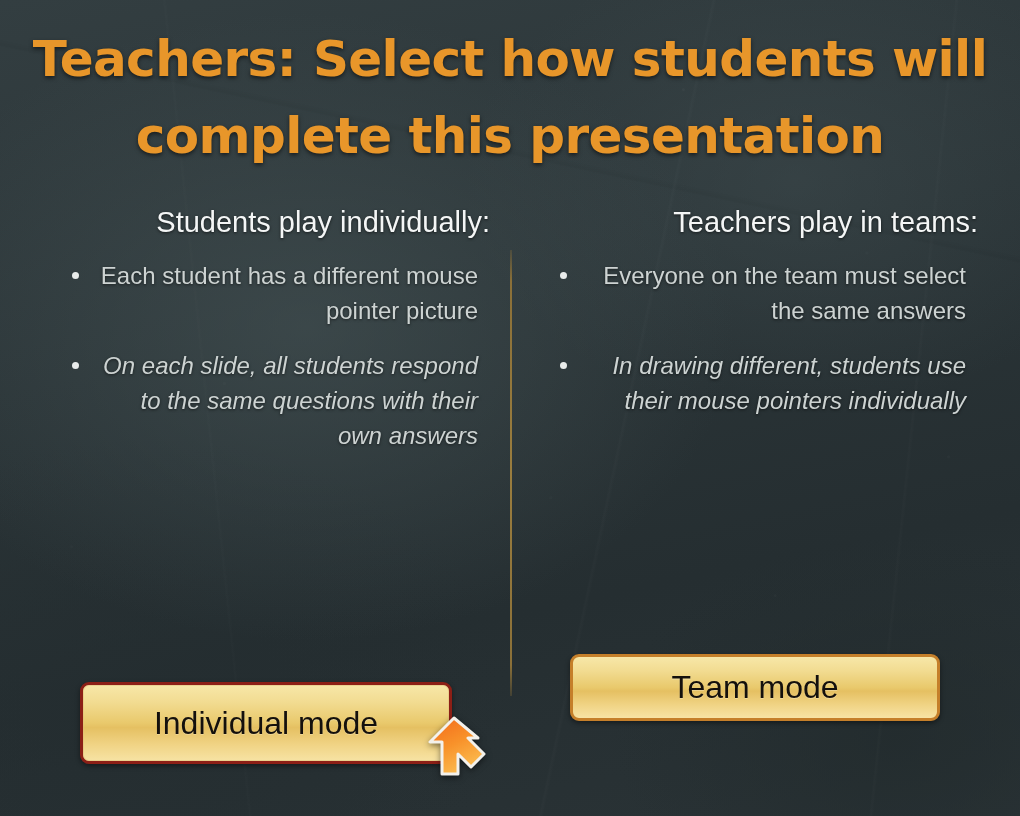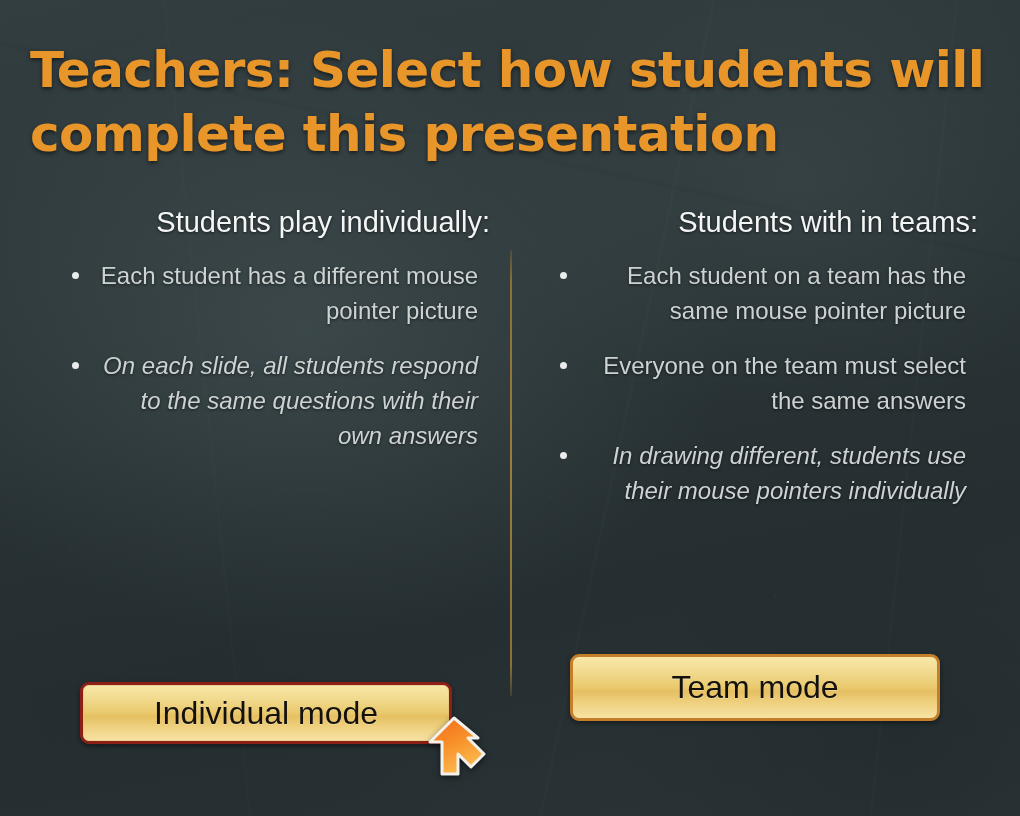--- a/index.html
+++ b/index.html
@@ -47,28 +47,28 @@
       linear-gradient(96deg, transparent 0 86.3%, rgba(255,255,255,0.03) 86.5%, transparent 86.8%),
       linear-gradient(84deg, transparent 0 22.4%, rgba(255,255,255,0.022) 22.6%, transparent 22.9%),
       linear-gradient(12deg, transparent 0 74.5%, rgba(0,0,0,0.07) 74.7%, transparent 75.2%);
   }
 
   .layer { position: absolute; z-index: 2; }
 
   
   .title {
     left: 30px;
-    top: 38px;
+    top: 21px;
     width: 960px;
-    text-align: left;
+    text-align: center;
     color: #e8962a;
     font-family: "DejaVu Sans", sans-serif;
     font-weight: bold;
     font-size: 50px;
-    line-height: 64px;
+    line-height: 77px;
     letter-spacing: -0.6px;
     text-shadow: 0 2px 4px rgba(0,0,0,0.55);
   }
 
   
   .col { top: 204px; text-align: right; }
   .col-left  { left: 58px;  width: 432px; }
   .col-right { left: 546px; width: 432px; }
 
   .col-heading {
@@ -139,21 +139,21 @@
         #f0d384 78%,
         #f7e3a4 100%);
     box-shadow: 0 2px 5px rgba(0,0,0,0.45);
     text-shadow: 0 1px 0 rgba(255,255,255,0.25);
   }
 
   .btn-individual {
     left: 80px;
     top: 682px;
     width: 372px;
-    height: 62px;
+    height: 82px;
     border: 3px solid #8c1f16;
     outline: 1px solid rgba(220,190,120,0.5);
     outline-offset: -4px;
   }
 
   .btn-team {
     left: 570px;
     top: 654px;
     width: 370px;
     height: 67px;
@@ -182,23 +182,22 @@
     <div class="col-heading">Students play individually:</div>
     <ul class="bullets">
       <li>Each student has a different mouse pointer picture</li>
       <li>On each slide, all students respond to the same questions with their own answers</li>
     </ul>
   </div>
 
   <div class="layer divider"></div>
 
   <div class="layer col col-right">
-    <div class="col-heading">Students with in teams:</div>
+    <div class="col-heading">Teachers play in teams:</div>
     <ul class="bullets">
-      <li>Each student on a team has the same mouse pointer picture</li>
       <li>Everyone on the team must select the same answers</li>
       <li>In drawing different, students use their mouse pointers individually</li>
     </ul>
   </div>
 
   <div class="layer mode-btn btn-individual">Individual mode</div>
 
   <div class="layer mode-btn btn-team">Team mode</div>
 
   <div class="layer cursor">

